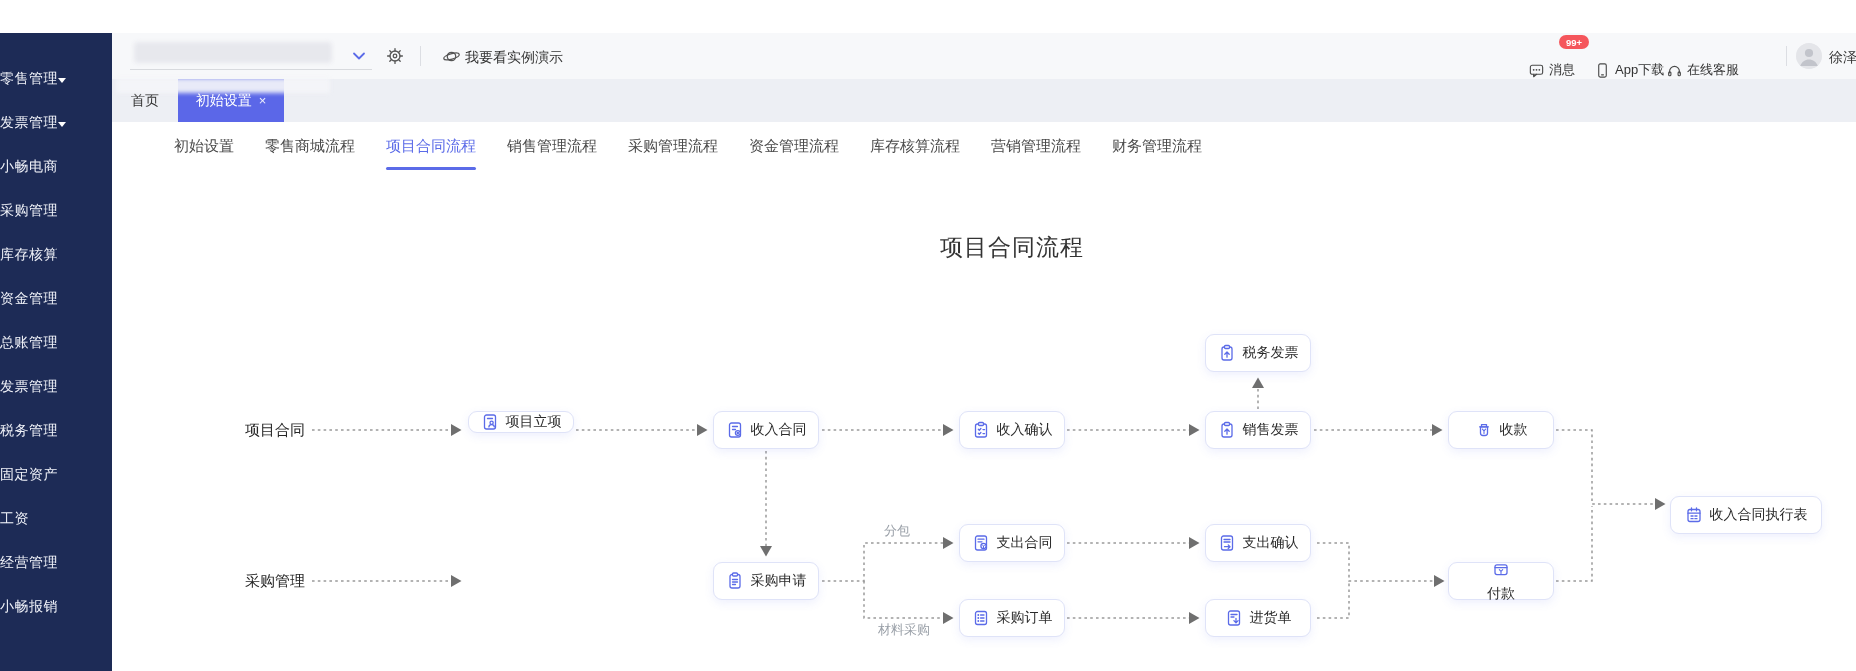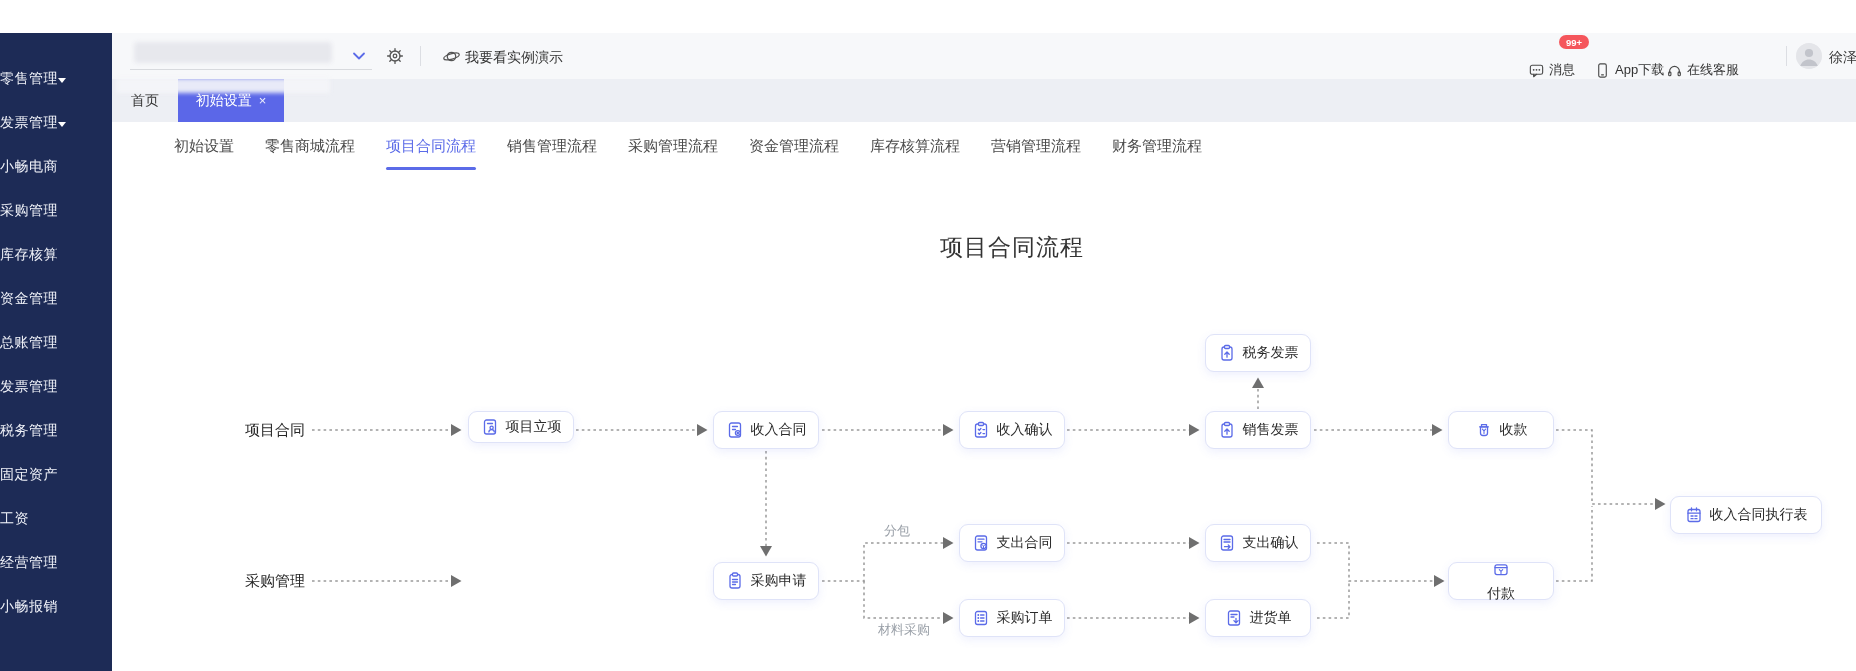--- a/index.html
+++ b/index.html
@@ -218,21 +218,21 @@
         <polyline points="200,411 348,411" fill="none" stroke="#9A9A9A" stroke-width="1.5" stroke-dasharray="2.6 3.2" marker-end="url(#arrow)"></polyline>
         <polyline points="710,411 752,411 752,373 840,373" fill="none" stroke="#9A9A9A" stroke-width="1.5" stroke-dasharray="2.6 3.2" marker-end="url(#arrow)"></polyline>
         <polyline points="752,411 752,448 840,448" fill="none" stroke="#9A9A9A" stroke-width="1.5" stroke-dasharray="2.6 3.2" marker-end="url(#arrow)"></polyline>
         <polyline points="955,373 1086,373" fill="none" stroke="#9A9A9A" stroke-width="1.5" stroke-dasharray="2.6 3.2" marker-end="url(#arrow)"></polyline>
         <polyline points="955,448 1086,448" fill="none" stroke="#9A9A9A" stroke-width="1.5" stroke-dasharray="2.6 3.2" marker-end="url(#arrow)"></polyline>
         <polyline points="1205,373 1237,373 1237,411 1331,411" fill="none" stroke="#9A9A9A" stroke-width="1.5" stroke-dasharray="2.6 3.2" marker-end="url(#arrow)"></polyline>
         <polyline points="1205,448 1237,448 1237,413" fill="none" stroke="#9A9A9A" stroke-width="1.5" stroke-dasharray="2.6 3.2"></polyline>
         <polyline points="1444,260 1480,260 1480,334 1552,334" fill="none" stroke="#9A9A9A" stroke-width="1.5" stroke-dasharray="2.6 3.2" marker-end="url(#arrow)"></polyline>
         <polyline points="1444,411 1480,411 1480,336" fill="none" stroke="#9A9A9A" stroke-width="1.5" stroke-dasharray="2.6 3.2"></polyline>
       </svg>
-  <div class="node" style="left: 356px; top: 241px; width: 106px; height: 32px;">
+  <div class="node" style="left: 356px; top: 241px; width: 106px; height: 22px;">
         <span class="ic">
           <svg width="18" height="18" viewBox="0 0 18 18" fill="none" stroke="#5B6BE8" stroke-width="1.3" stroke-linecap="round" stroke-linejoin="round">
             <rect x="3.5" y="2" width="11" height="14" rx="2"></rect>
             <path d="M6.5 5.5h5"></path>
             <circle cx="10.6" cy="9.8" r="1.6"></circle>
             <path d="M7.9 13.9c0-1.6 1.3-2.3 2.7-2.3s2.7.7 2.7 2.3"></path>
           </svg>
         </span>
         <span>项目立项</span>
       </div>

